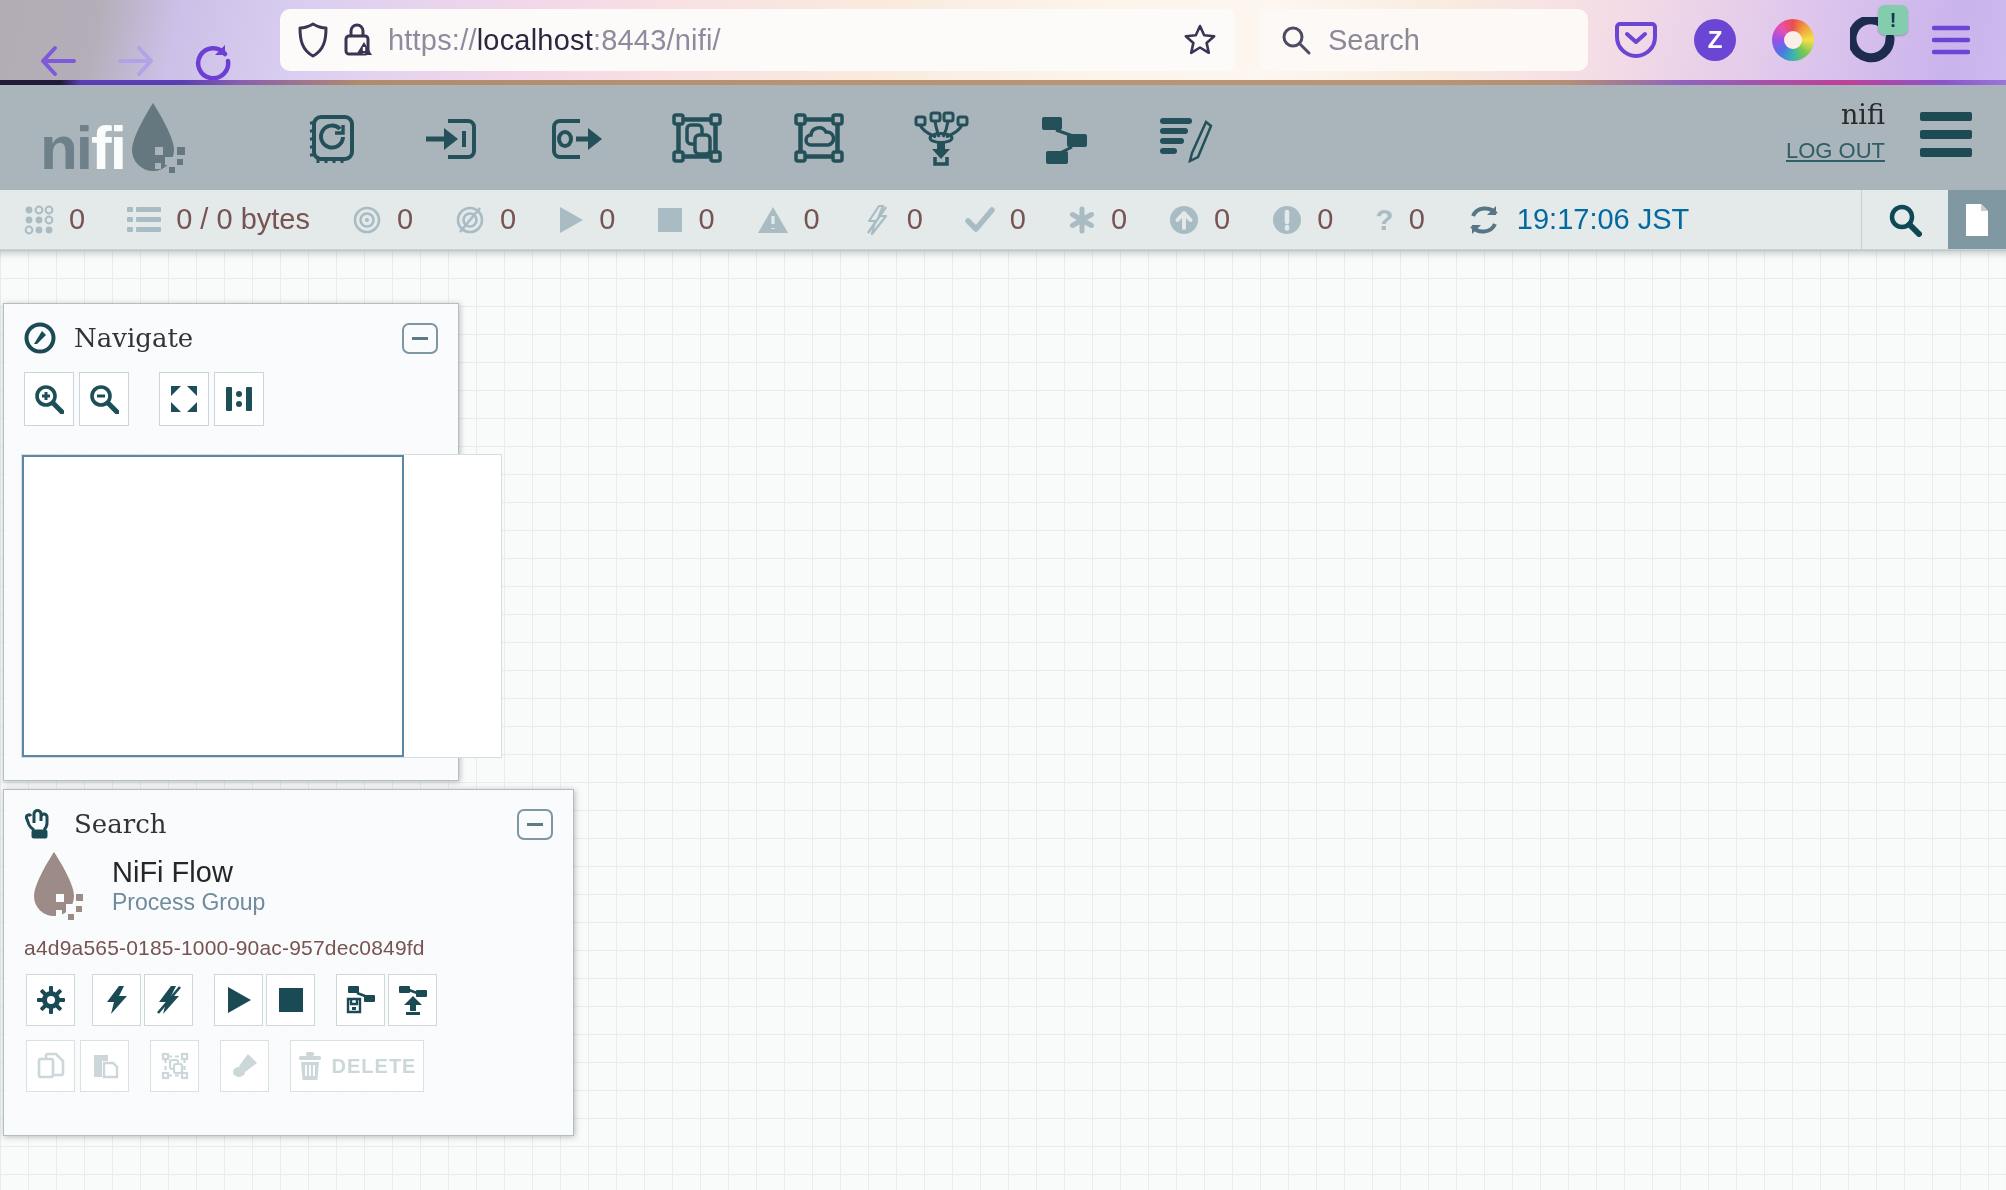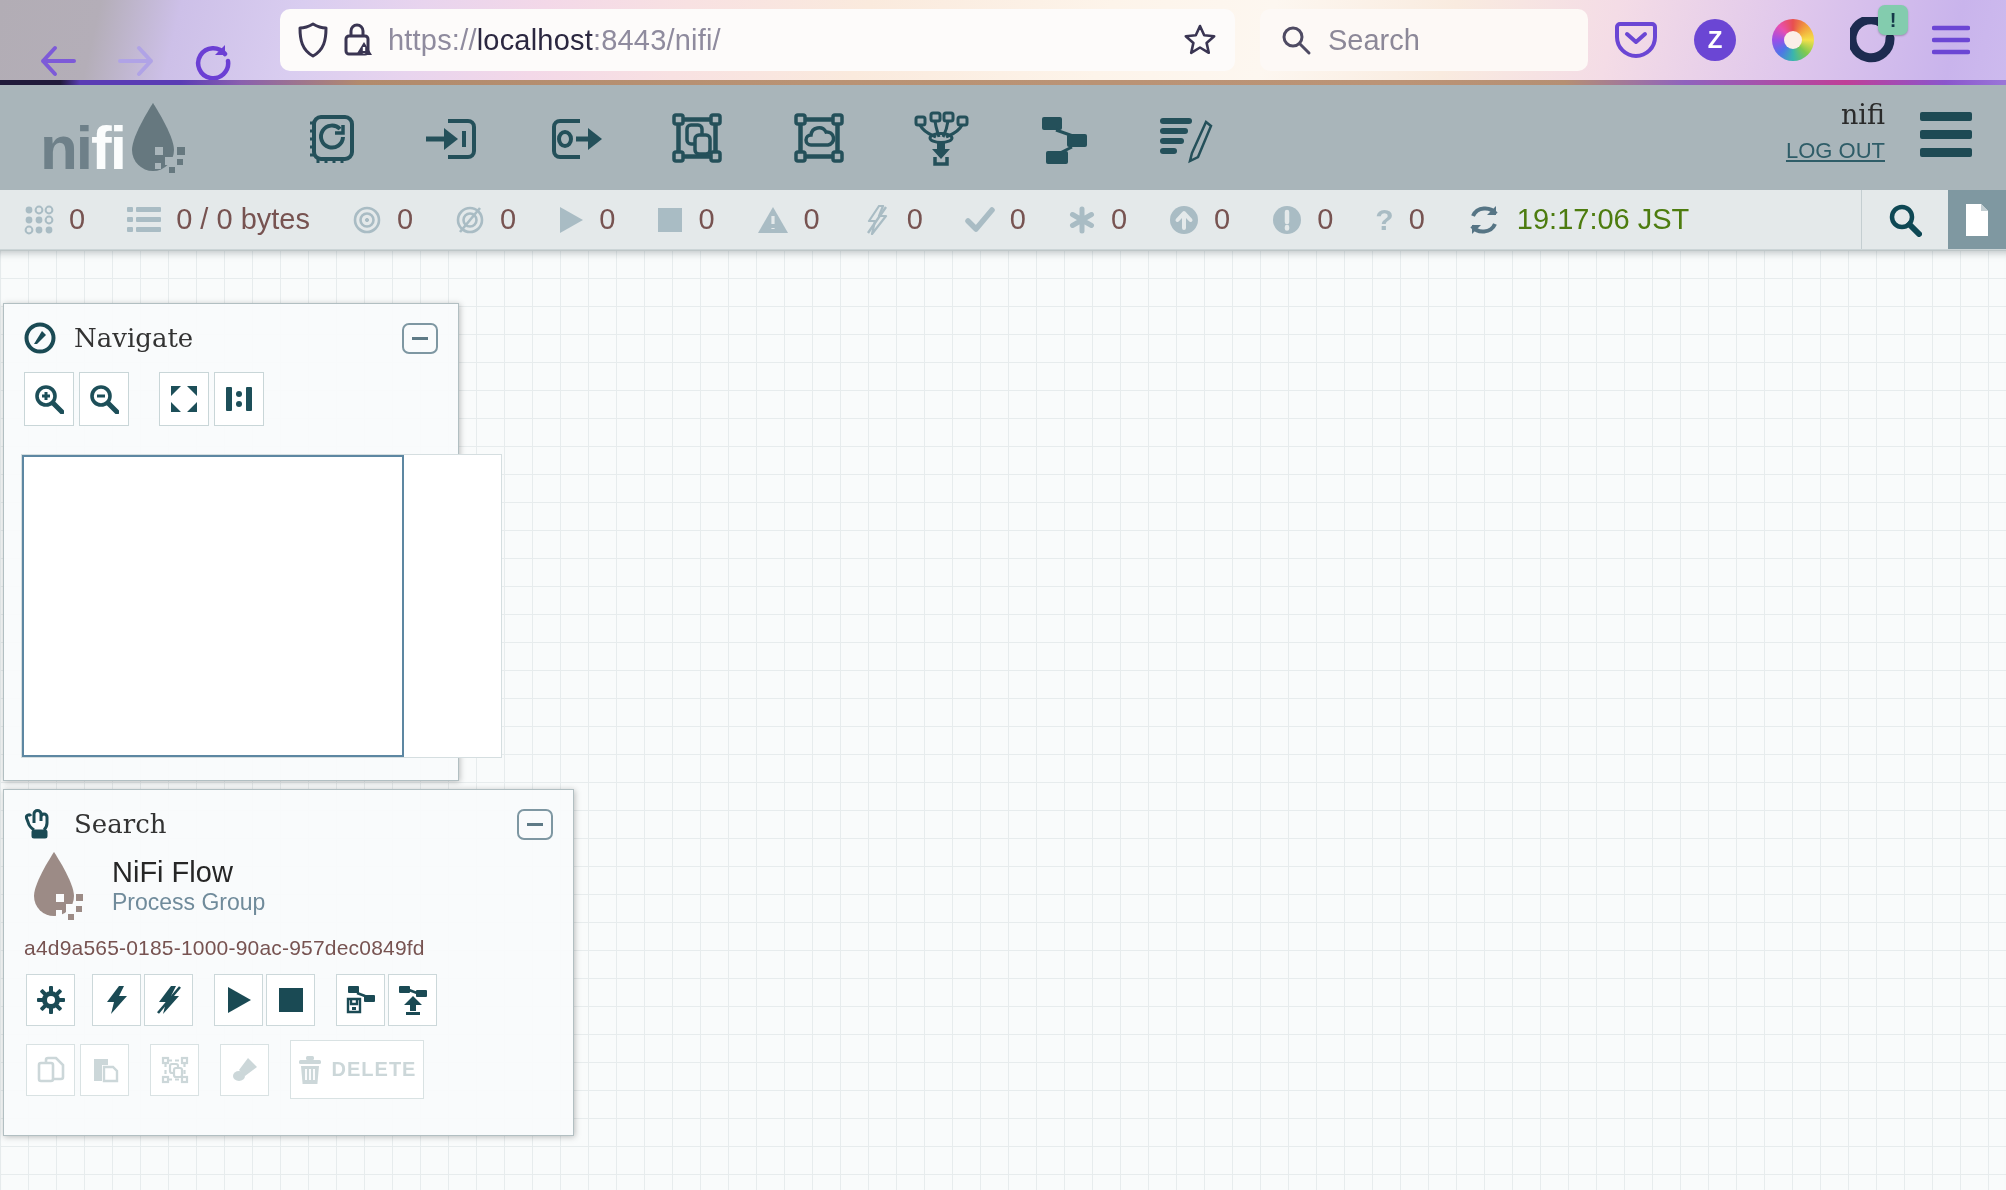--- a/index.html
+++ b/index.html
@@ -59,21 +59,21 @@
   .hamburger div{ height:9px; background:#1e4a54; border-radius:2px; margin-bottom:9px; }
   .hamburger div:last-child{ margin-bottom:0; }
 
   
   .statusbar{ height:60px; background:#e4e9ea; border-bottom:1px solid #ccd5d7; display:flex; align-items:center; padding-left:24px; }
   .sgroup{ display:flex; align-items:center; gap:15px; margin-right:42px; }
   .sicon{ color:#a9bcc4; display:flex; align-items:center; }
   .sval{ font-size:29px; color:#775351; white-space:nowrap; }
   .glyph{ font-size:30px; line-height:1; color:#a9bcc4; }
   .refresh-group{ display:flex; align-items:center; gap:16px; }
-  .stime{ font-size:29px; color:#4d7c0f; white-space:nowrap; }
+  .stime{ font-size:29px; color:#0369a1; white-space:nowrap; }
   .sb-right{ margin-left:auto; display:flex; align-items:center; height:100%; }
   .sb-divider{ width:1px; height:100%; background:#c4ced1; }
   .sb-search{ width:86px; display:flex; align-items:center; justify-content:center; color:#0e4854; cursor:pointer; }
   .sb-docbtn{ width:58px; height:100%; background:#7f98a1; display:flex; align-items:center; justify-content:center; cursor:pointer; }
 
   
   .canvas{ position:relative; height:940px; background-color:#f9fbfb;
     background-image:linear-gradient(#e7eced 1px,transparent 1px),linear-gradient(90deg,#e7eced 1px,transparent 1px);
     background-size:28px 28px;
     box-shadow:inset 0 10px 9px -8px rgba(70,85,90,.4);
@@ -96,21 +96,21 @@
   .oppanel{ top:539px; width:571px; height:347px; }
   .flowrow{ display:flex; align-items:flex-start; margin:4px 0 0 24px; }
   .flowtxt{ margin-left:28px; padding-top:6px; }
   .flowname{ font-size:29px; color:#262626; }
   .flowtype{ font-size:23px; color:#708b9b; }
   .flowid{ font-size:21px; color:#775351; margin:14px 0 0 20px; letter-spacing:.2px; }
   .oprow{ display:flex; align-items:center; margin:14px 0 0 22px; }
   .opbtn{ width:49px; height:52px; background:#fff; border:1px solid #ccd8da; display:flex; align-items:center; justify-content:center; color:#1a4a54; cursor:pointer; margin-right:5px; }
   .opbtn.g17{ margin-right:17px; } .opbtn.g21{ margin-right:21px; } .opbtn.g3{ margin-right:3px; }
   .opbtn.disabled{ color:#ccd7d9; border-color:#d9e2e3; cursor:default; }
-  .delbtn{ width:134px; height:59px; background:#fff; border:1px solid #d9e2e3; color:#ccd7d9; display:flex; align-items:center; justify-content:center; gap:10px; font-size:20px; font-weight:bold; letter-spacing:1px; }
+  .delbtn{ width:134px; height:52px; background:#fff; border:1px solid #d9e2e3; color:#ccd7d9; display:flex; align-items:center; justify-content:center; gap:10px; font-size:20px; font-weight:bold; letter-spacing:1px; }
   svg{ display:block; }
 </style>
 </head>
 <body>
 
 <div class="chrome">
   <div class="navbtns">
     <span>
       <svg width="40" height="34" viewBox="0 0 40 34">
           <path d="M17 4 L5 17 L17 30 M5 17 H36" stroke="#7d5ad8" stroke-width="4" fill="none" stroke-linecap="round" stroke-linejoin="round"></path>

